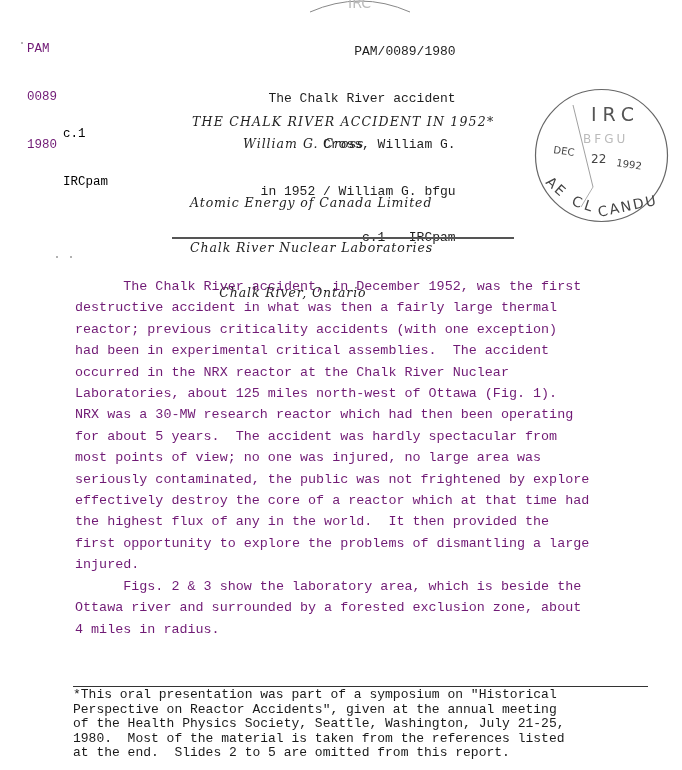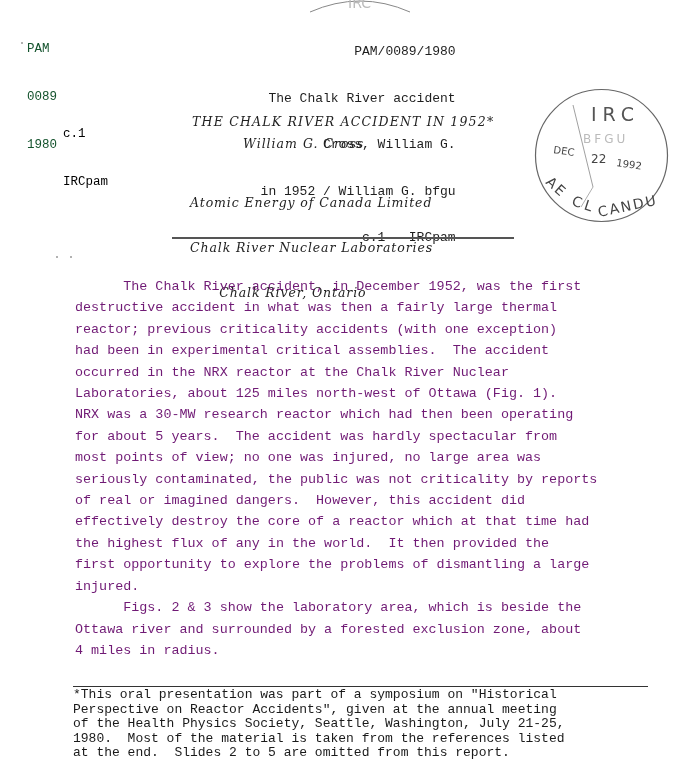--- a/index.html
+++ b/index.html
@@ -2,21 +2,21 @@
 <html><head>
 <meta charset="utf-8">
 <style>
   html, body { margin: 0; padding: 0; }
   body {
     width: 682px; height: 770px; background: #ffffff; position: relative; overflow: hidden;
     color: #1a1a1a;
   }
   .mono { font-family: "Liberation Mono", "DejaVu Sans Mono", monospace; }
   .abs { position: absolute; white-space: pre; }
-  .callnum { left: 27px; top: 9px; font-size: 12.5px; line-height: 16px; color: #14532d; }
+  .callnum { left: 27px; top: 9px; font-size: 12.5px; line-height: 16px; color: #701a75; }
   .copy-left { left: 27px; top: 94px; font-size: 12.5px; line-height: 16px; color: #000000; margin-left: 36px; }
   .catalog { left: 250px; top: 13px; font-size: 13px; line-height: 15.5px; color: #1e1e1e; text-align: right; }
   .catalog .last { padding-left: 112px; }
   .title-block { font-family: "DejaVu Serif", serif; font-style: italic; color: #222; }
   .doc-title { left: 192px; top: 114px; font-size: 12.5px; letter-spacing: 1.2px; }
   .author { left: 243px; top: 136px; font-size: 12.5px; letter-spacing: 1px; }
   .affil { left: 190px; top: 165px; font-size: 12.5px; line-height: 15px; letter-spacing: 0.9px; }
   .rule-top { position: absolute; left: 172px; top: 237px; width: 342px; height: 2px; background: #555; }
   .body-text {
     position: absolute; left: 75px; top: 276px; width: 560px;
@@ -87,22 +87,21 @@
   <div>
     <p>      The Chalk River accident, in December 1952, was the first</p>
     <p>destructive accident in what was then a fairly large thermal</p>
     <p>reactor; previous criticality accidents (with one exception)</p>
     <p>had been in experimental critical assemblies.  The accident</p>
     <p>occurred in the NRX reactor at the Chalk River Nuclear</p>
     <p>Laboratories, about 125 miles north-west of Ottawa (Fig. 1).</p>
     <p>NRX was a 30-MW research reactor which had then been operating</p>
     <p>for about 5 years.  The accident was hardly spectacular from</p>
     <p>most points of view; no one was injured, no large area was</p>
-    <p>seriously contaminated, the public was not criticality by reports</p>
-    <p>of real or imagined dangers.  However, this accident did</p>
+    <p>seriously contaminated, the public was not frightened by explore</p>
     <p>effectively destroy the core of a reactor which at that time had</p>
     <p>the highest flux of any in the world.  It then provided the</p>
     <p>first opportunity to explore the problems of dismantling a large</p>
     <p>injured.</p>
   </div>
   <div>
     <p>      Figs. 2 &amp; 3 show the laboratory area, which is beside the</p>
     <p>Ottawa river and surrounded by a forested exclusion zone, about</p>
     <p>4 miles in radius.</p>
   </div>

